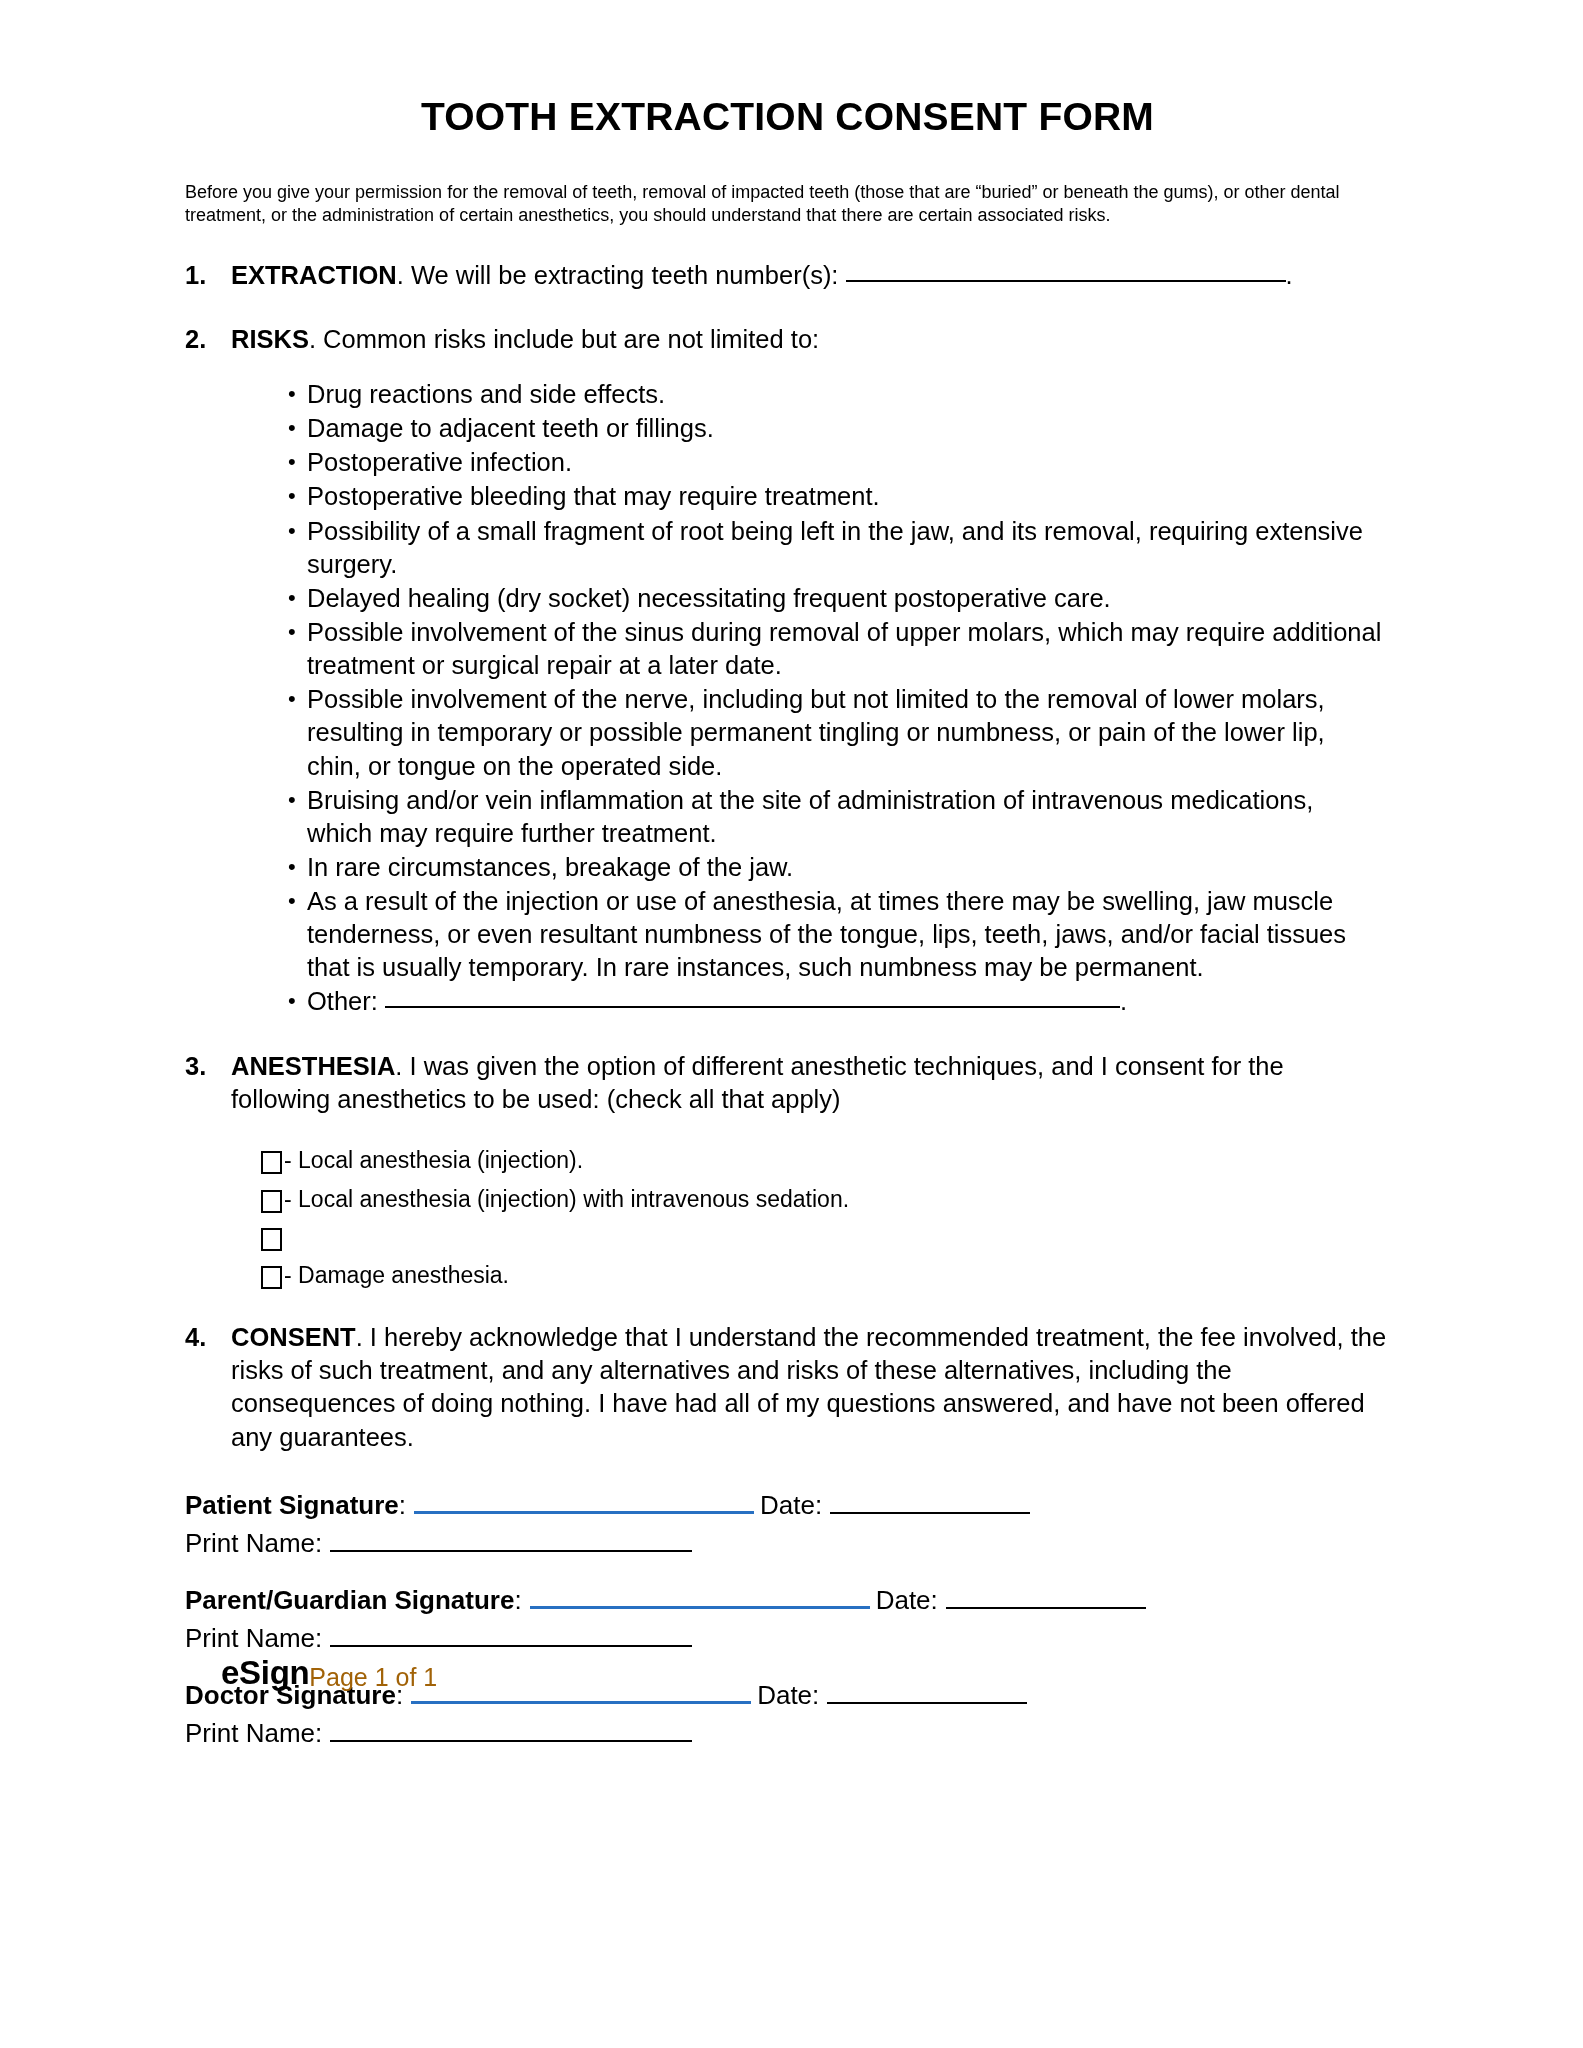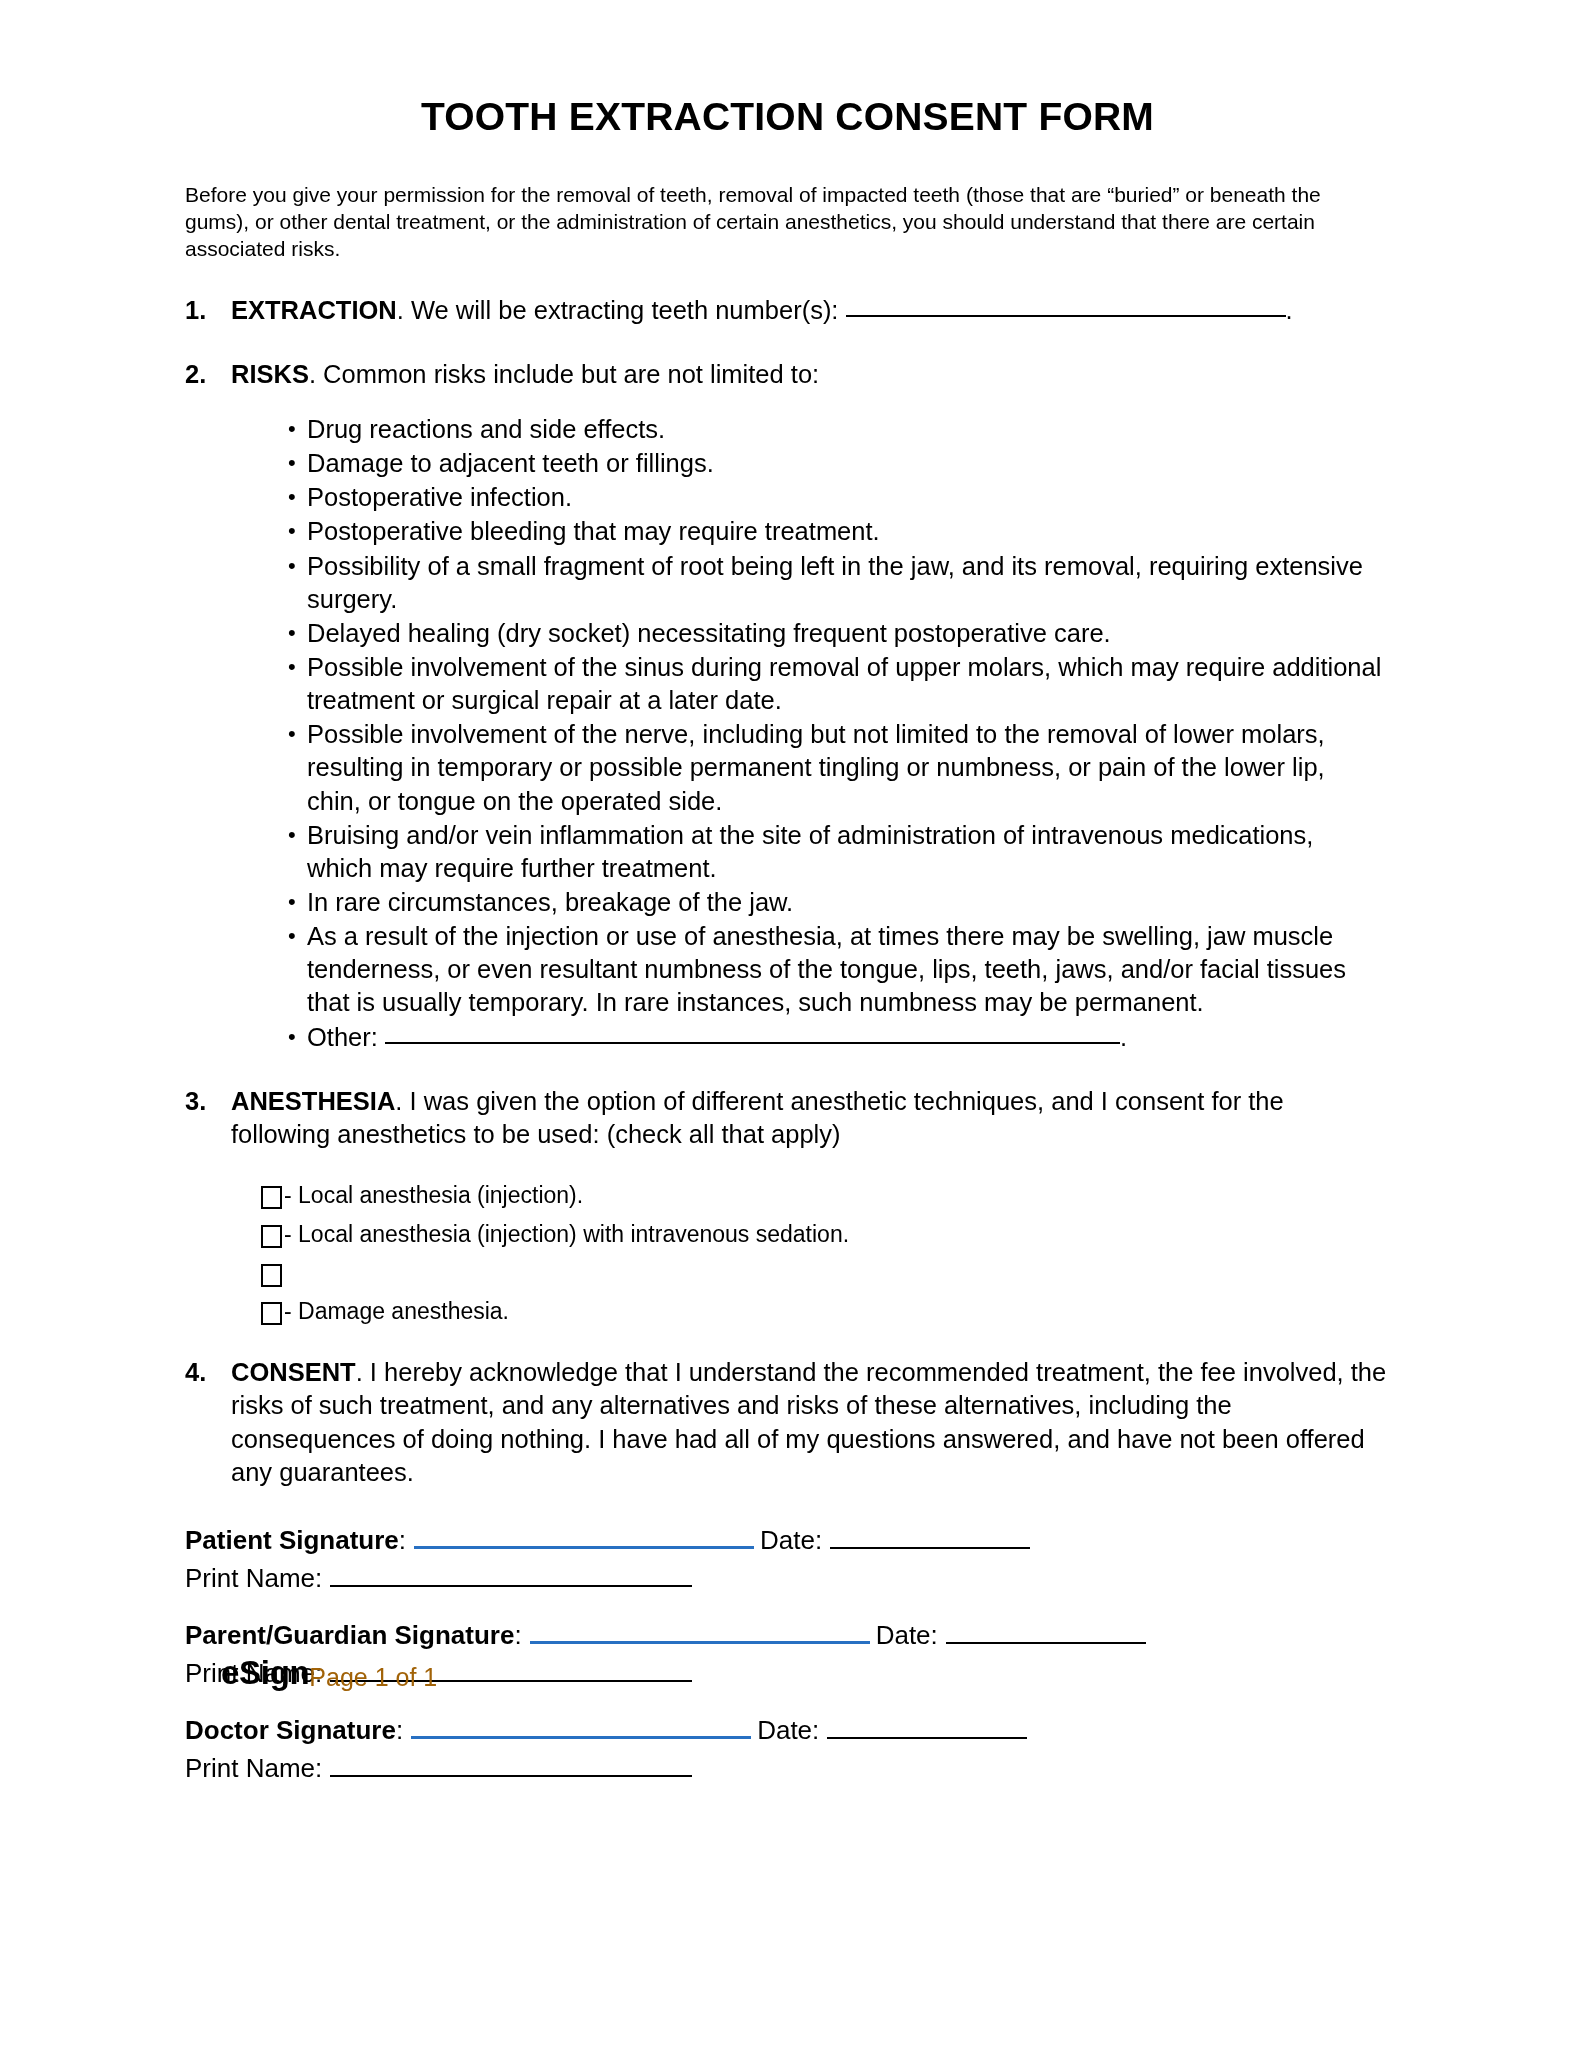--- a/index.html
+++ b/index.html
@@ -38,21 +38,21 @@
     font-weight: bold;
     letter-spacing: 0.2px;
     margin: 0;
     padding-top: 96px;
     line-height: 1.1;
   }
 
   
   .intro {
     margin-top: 42px;
-    font-size: 21px;
+    font-size: 18px;
     line-height: 1.30;
     text-align: left;
   }
 
   
   .num-item {
     display: flex;
     margin-top: 31px;
     font-size: 25.5px;
     line-height: 1.30;

